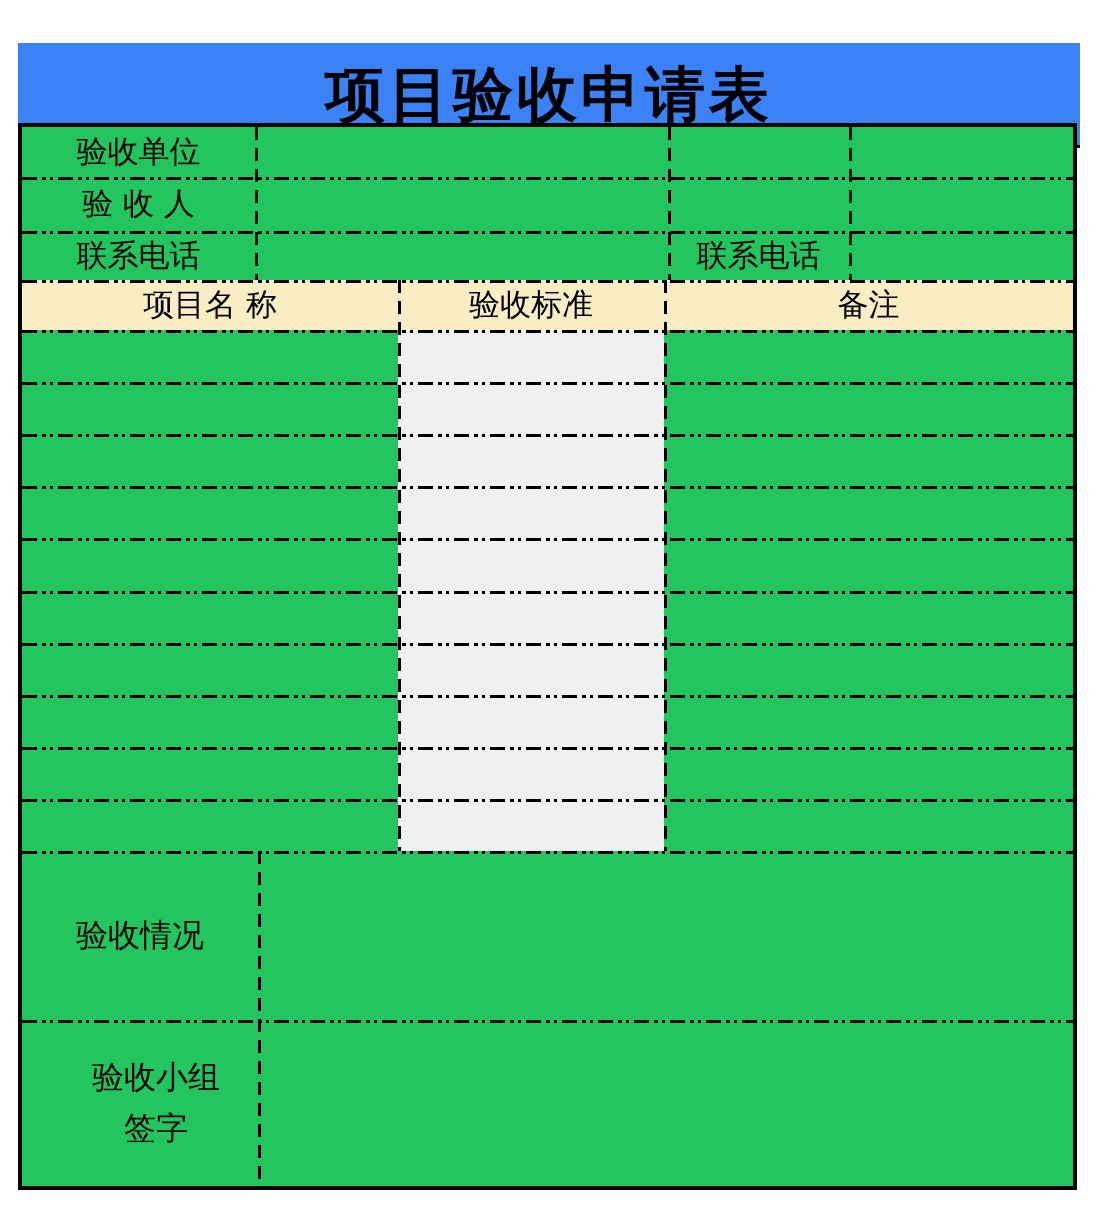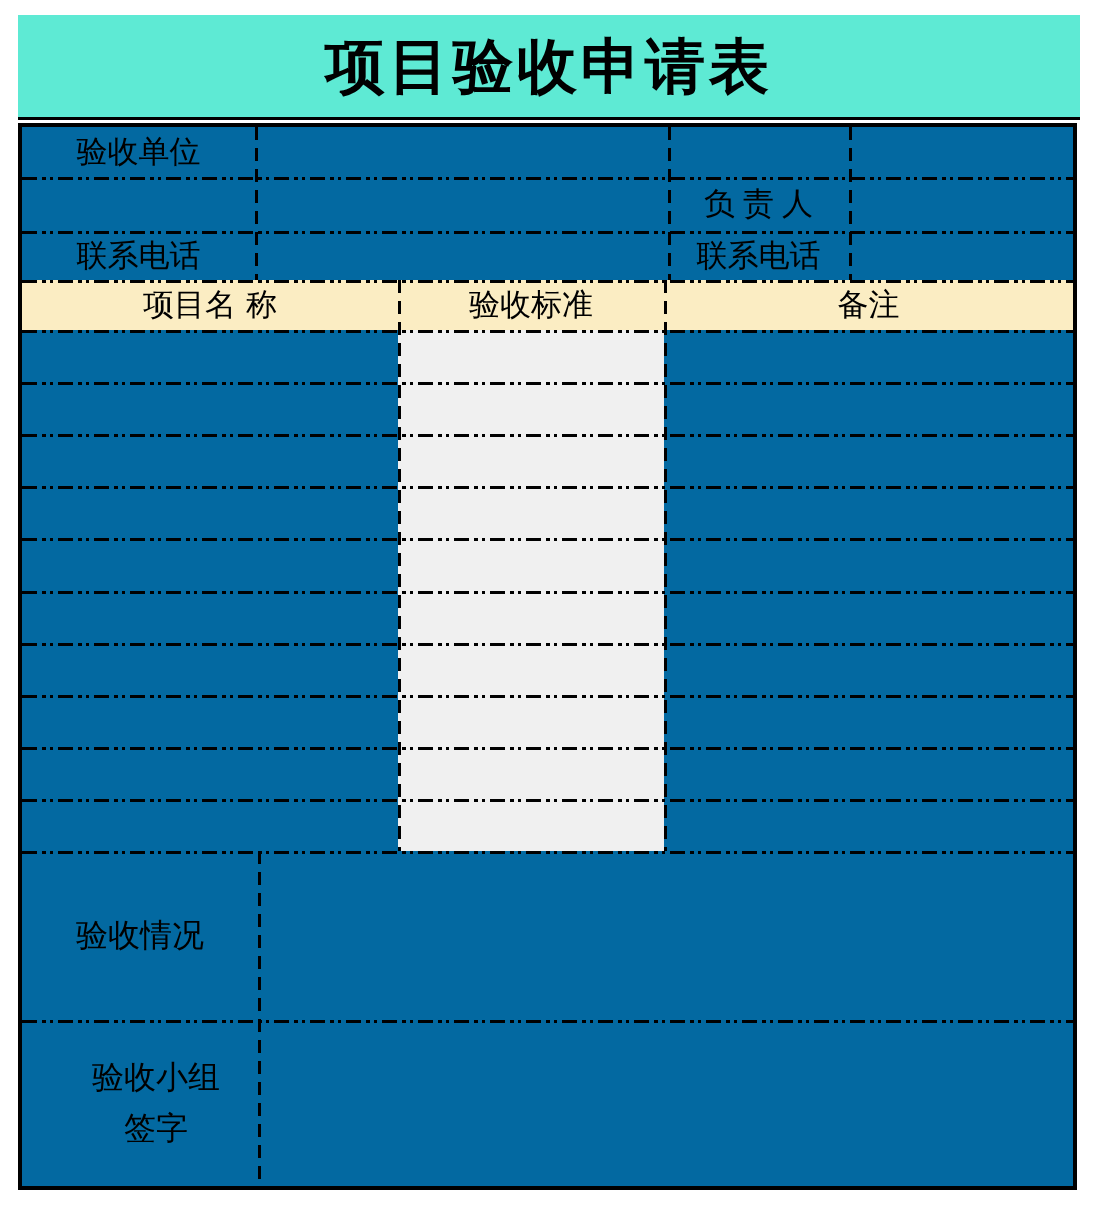--- a/index.html
+++ b/index.html
@@ -13,21 +13,21 @@
     position:absolute;left:18px;top:15px;width:1062px;height:102px;
     border-bottom:3px solid #000;
     display:flex;align-items:center;justify-content:center;
   }
   .title-text{
     font-size:60px;font-weight:bold;letter-spacing:4px;line-height:1;
   }
   
   .ftable{
     position:absolute;left:18px;top:123px;width:1051px;height:1059px;
-    border:4px solid #000;background:#0369a1;
+    border:4px solid #000;background:#22c55e;
   }
   
   .hline{
     position:absolute;left:0;width:1051px;height:3px;
     background-image:repeating-linear-gradient(90deg,
       #000 0 15px,transparent 15px 20px,
       #000 20px 24px,transparent 24px 28px,
       #000 28px 31px,transparent 31px 36px);
   }
   .vline{
@@ -42,21 +42,21 @@
   }
   .ls8{letter-spacing:8px;text-indent:8px;}
   .big{font-size:32px;}
   .twoline{flex-direction:column;gap:14px;}
 </style>
 </head>
 <body>
 
 <div class="page">
 
-  <div class="title-banner" style="background: #5eead4;">
+  <div class="title-banner" style="background: #3b82f6; margin-top: 28px;">
     <div class="title-text">项目验收申请表</div>
   </div>
 
   <div class="ftable">
 
     <div class="band" style="left: 0px; top: 153px; width: 1051px; height: 50px; background: rgb(251, 237, 195);"></div>
     <div class="band" style="left: 376px; top: 203px; width: 266px; height: 521px; background: rgb(240, 240, 240);"></div>
 
     <div class="hline" style="top:50px;"></div>
     <div class="hline" style="top:104px;"></div>
@@ -78,22 +78,22 @@
     <div class="vline" style="left:646px;top:0;height:153px;"></div>
     <div class="vline" style="left:827px;top:0;height:153px;"></div>
     <div class="vline" style="left:376px;top:153px;height:571px;"></div>
     <div class="vline" style="left:642px;top:153px;height:571px;"></div>
     <div class="vline" style="left:236px;top:724px;height:335px;"></div>
 
     <div class="cell" style="left:0;top:0;width:233px;height:50px;">验收单位</div>
     <div class="cell" style="left:233px;top:0;width:413px;height:50px;"></div>
     <div class="cell" style="left:827px;top:0;width:224px;height:50px;"></div>
 
+    <div class="cell" style="left:0;top:50px;width:233px;height:54px;">验 收 人</div>
     <div class="cell" style="left:233px;top:50px;width:413px;height:54px;"></div>
-    <div class="cell ls8" style="left:646px;top:50px;width:181px;height:54px;">负责人</div>
     <div class="cell" style="left:827px;top:50px;width:224px;height:54px;"></div>
 
     <div class="cell" style="left:0;top:104px;width:233px;height:49px;">联系电话</div>
     <div class="cell" style="left:233px;top:104px;width:413px;height:49px;"></div>
     <div class="cell" style="left:646px;top:104px;width:181px;height:49px;">联系电话</div>
     <div class="cell" style="left:827px;top:104px;width:224px;height:49px;"></div>
 
     <div class="cell" style="left:0;top:153px;width:376px;height:50px;">项目名 称</div>
     <div class="cell" style="left:376px;top:153px;width:266px;height:50px;">验收标准</div>
     <div class="cell" style="left:642px;top:153px;width:409px;height:50px;font-family:Liberation Serif, serif;">备注</div>

